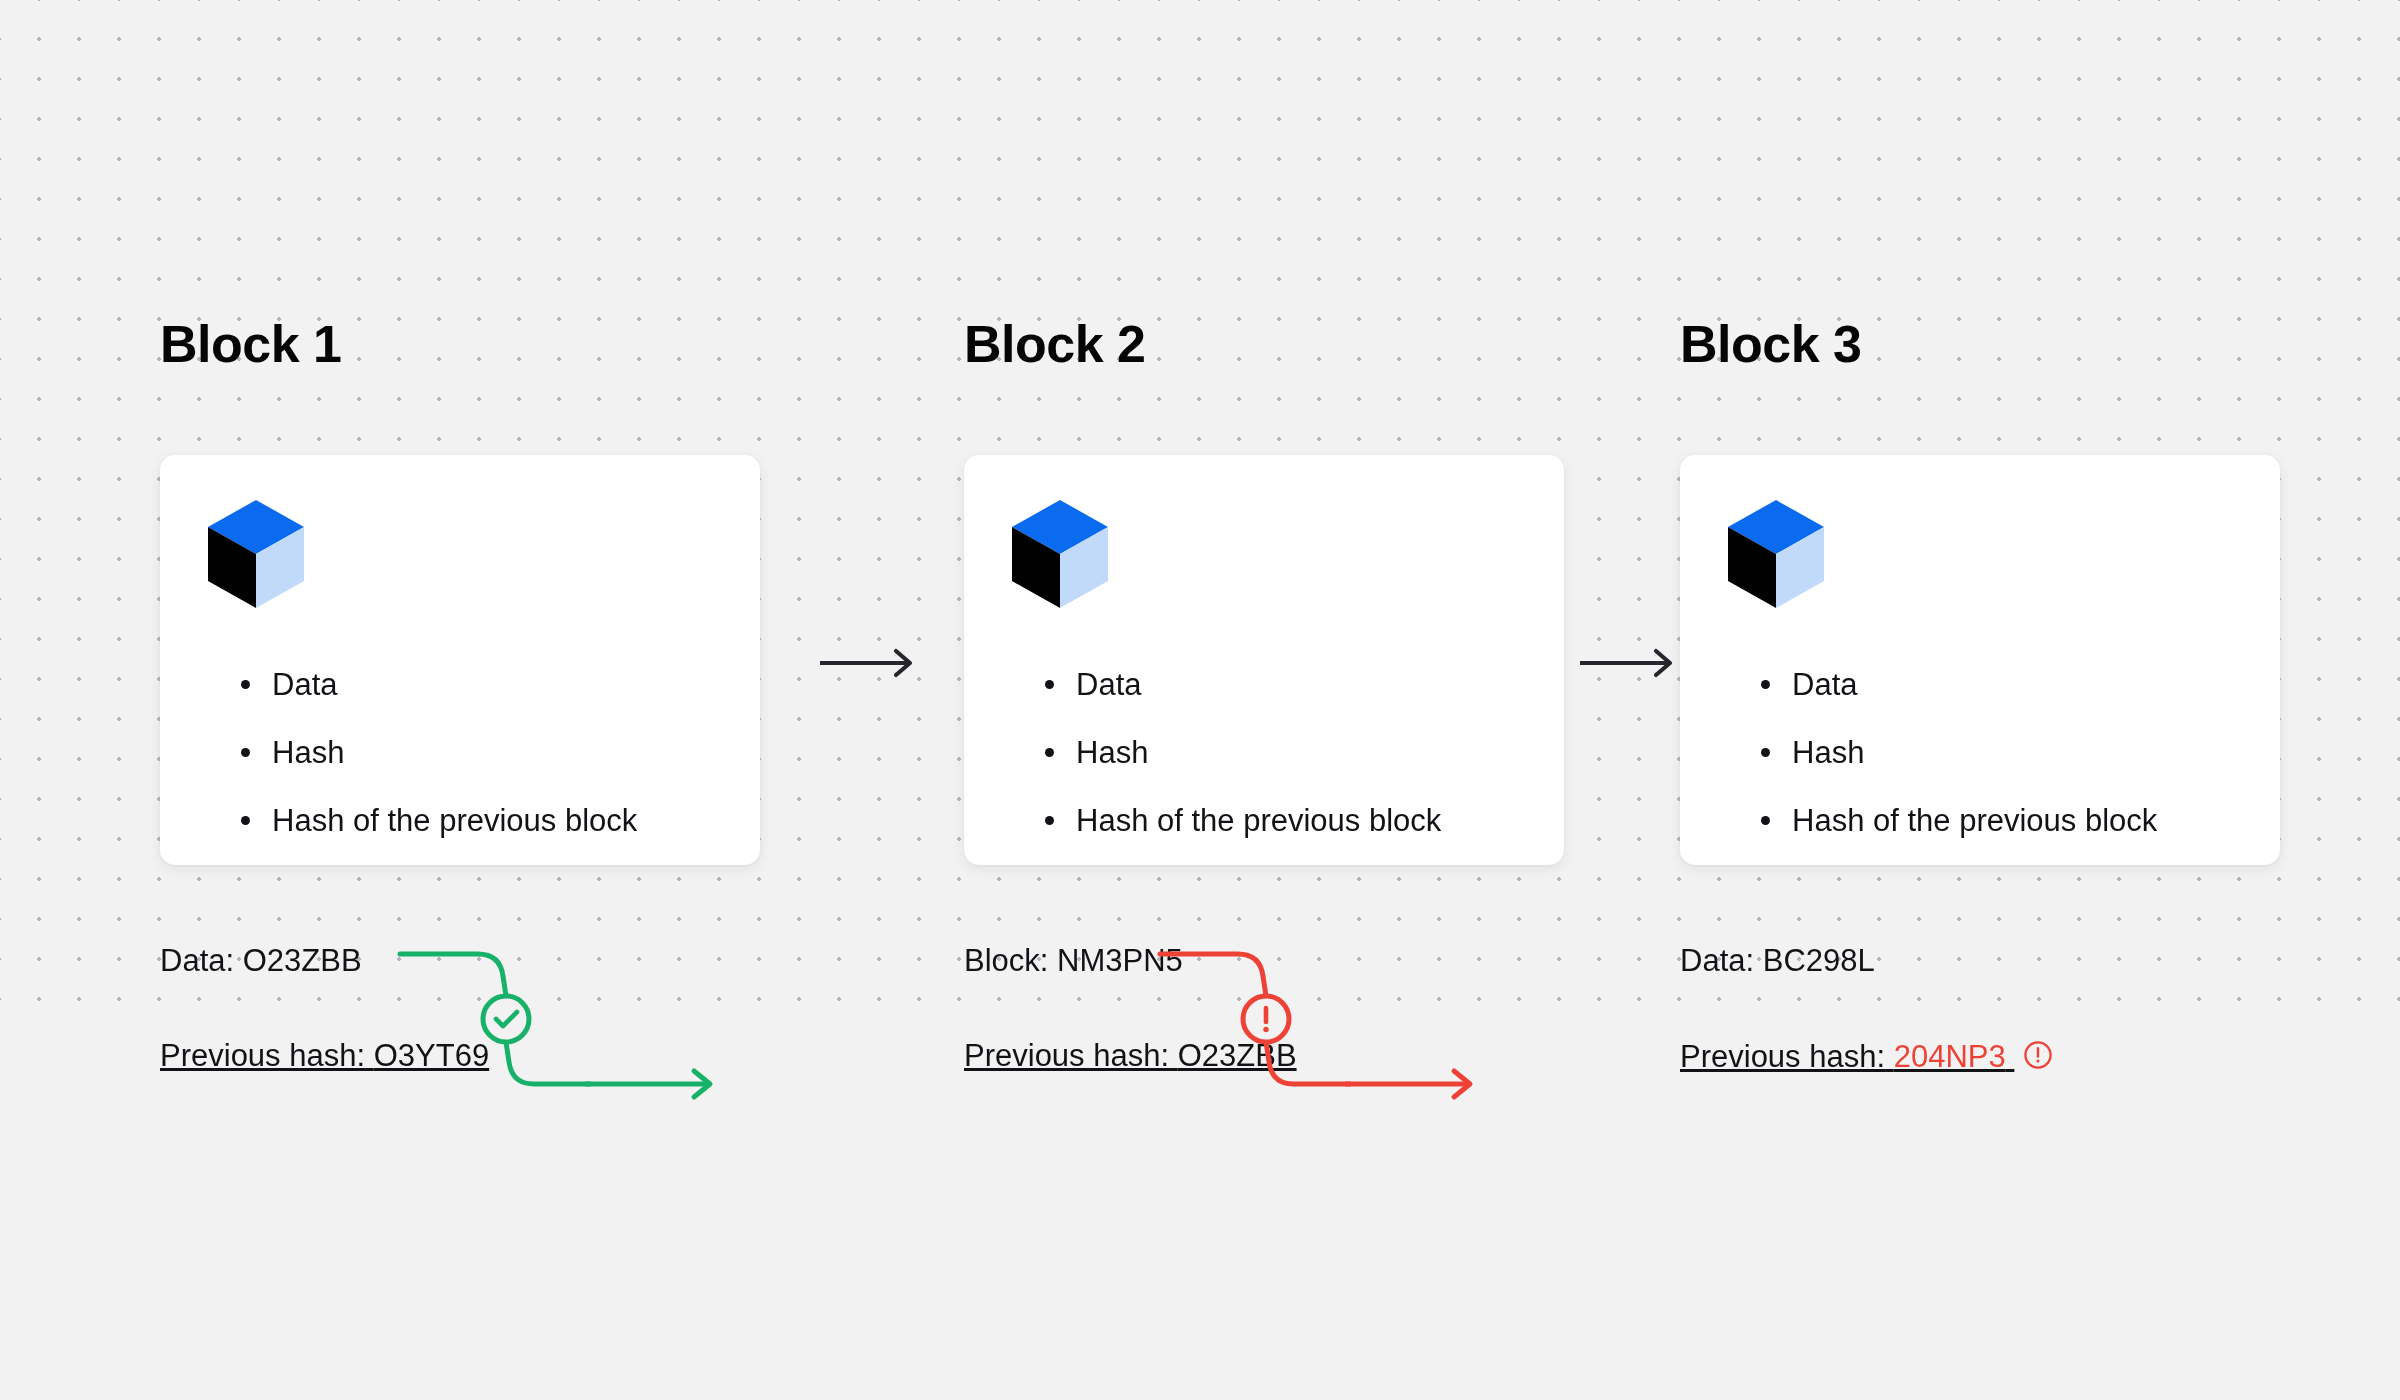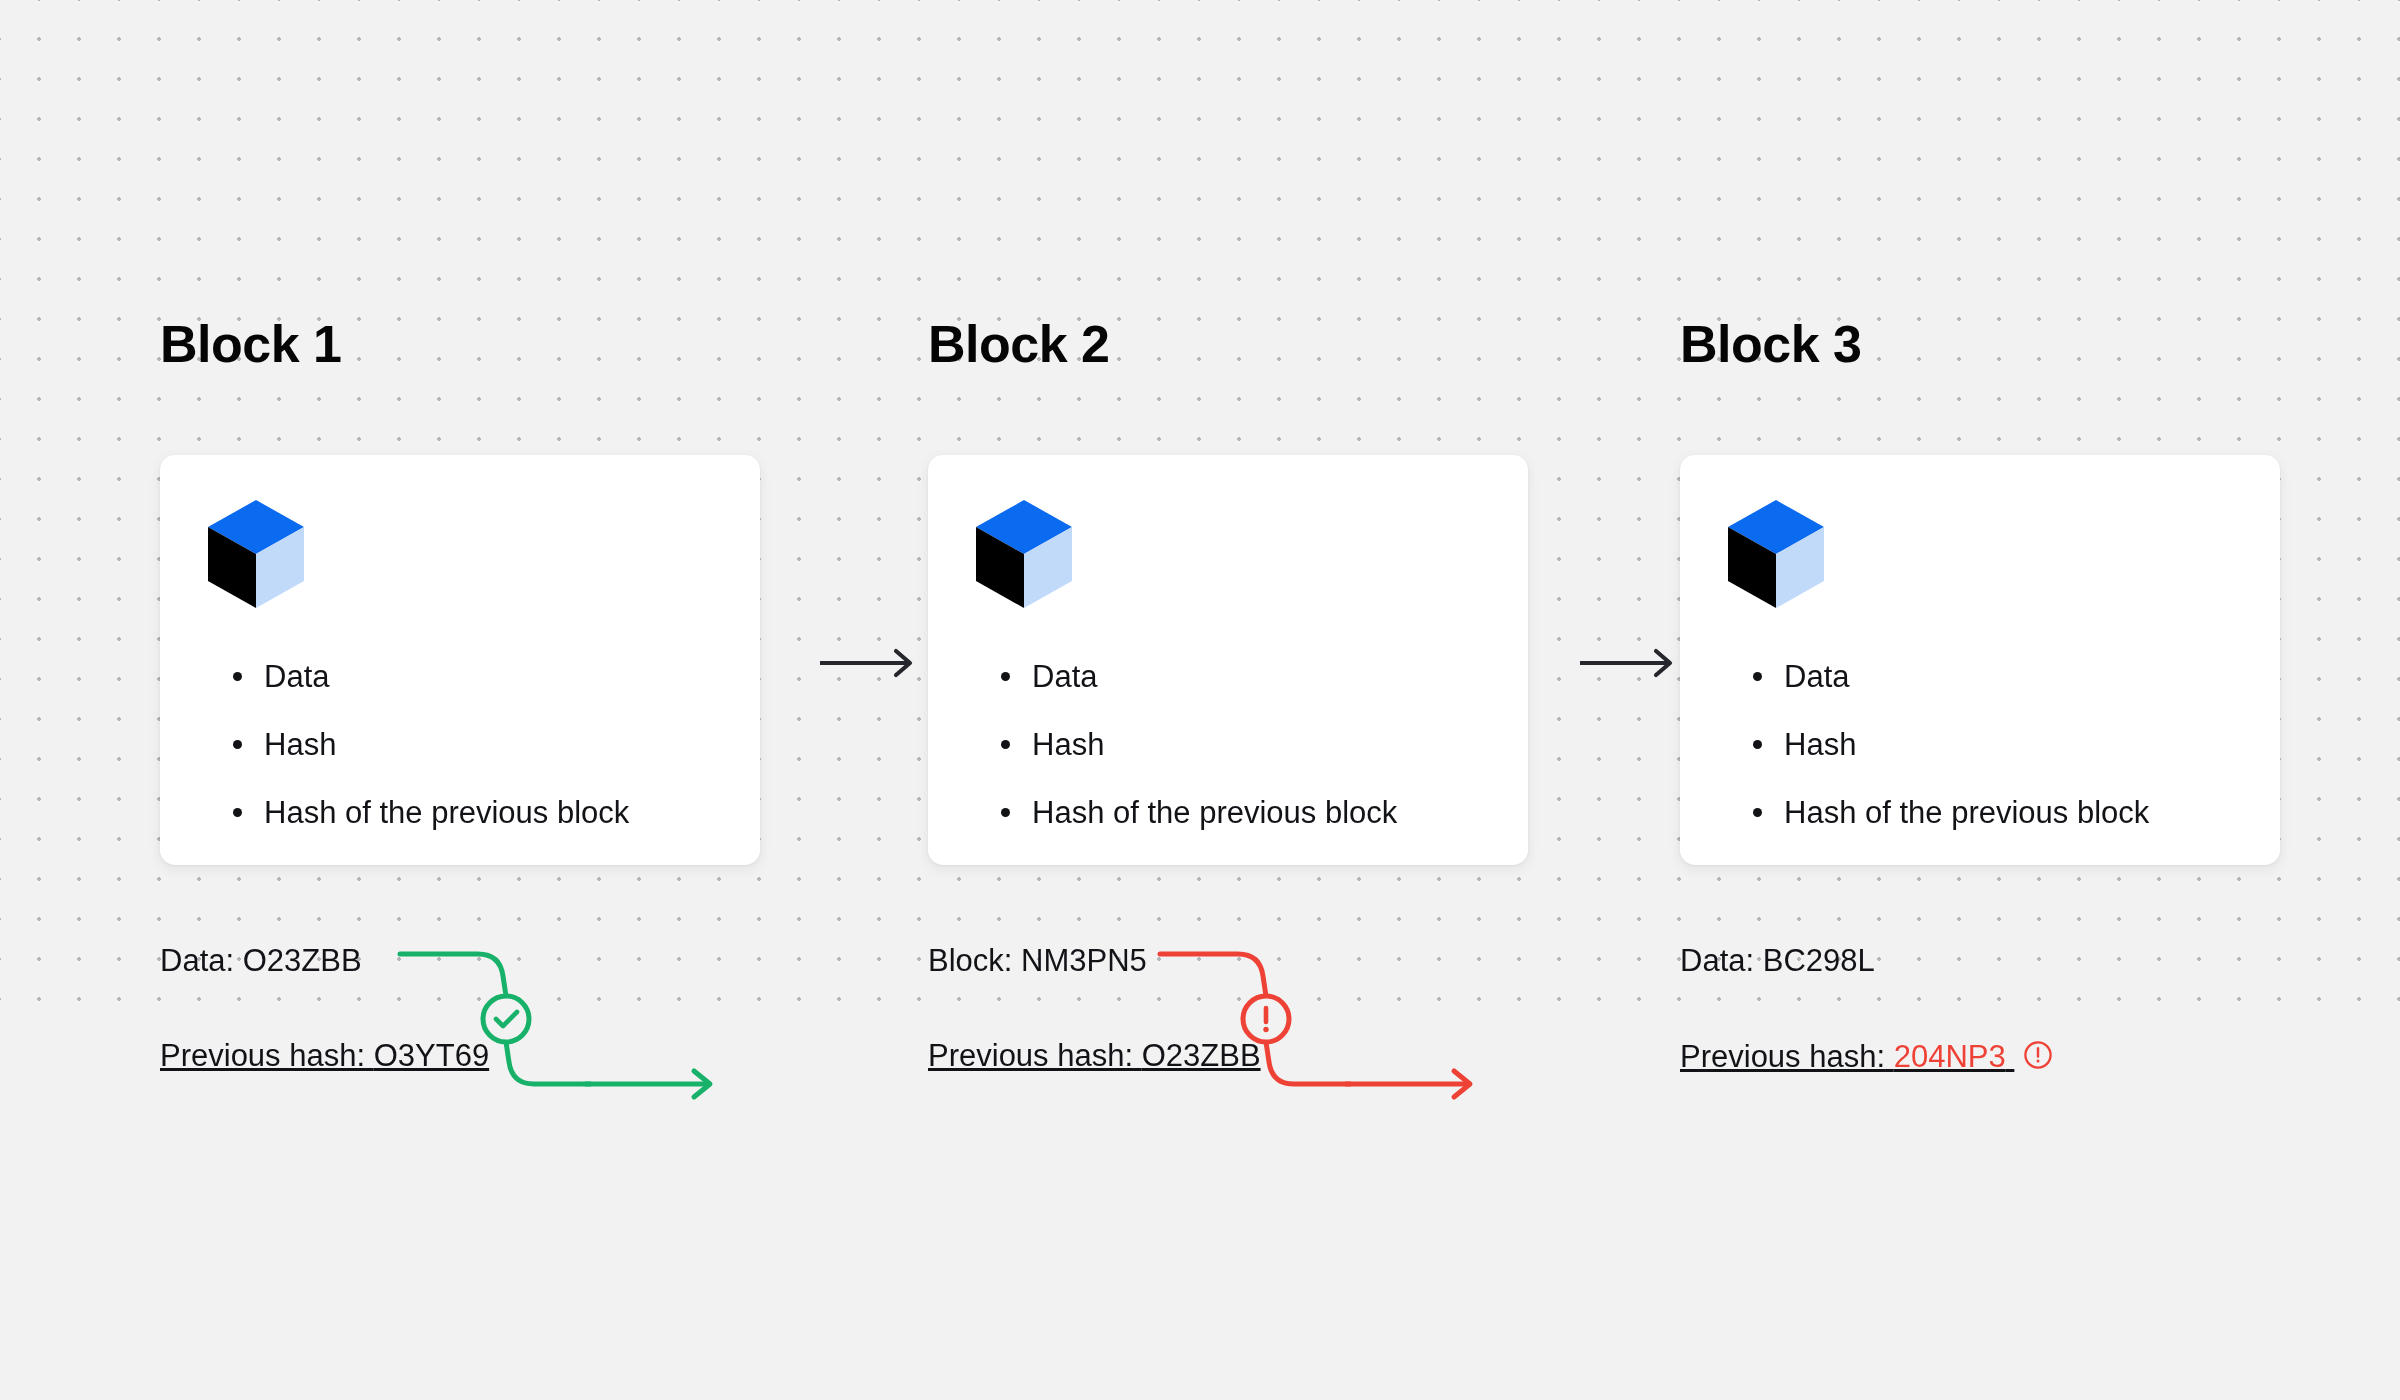--- a/index.html
+++ b/index.html
@@ -10,39 +10,39 @@
     overflow:hidden;
   }
   #canvas{
     position:relative;width:2400px;height:1025px;
     background-color:#f2f2f2;
     background-image:radial-gradient(circle, #b4b6bc 1.6px, rgba(0,0,0,0) 1.7px);
     background-size:40px 40px;
     background-position:19px 19px;
   }
   .col{position:absolute;top:0;width:620px;height:1400px;}
-  .col-1{left:160px;} .col-2{left:928px;} .col-3{left:1680px;}
+  .col-1{left:160px;} .col-2{left:964px;} .col-3{left:1680px;}
 
   .block-title{
     position:absolute;top:318px;left:0;
     font-size:52px;font-weight:700;color:#050505;
     letter-spacing:-0.5px;line-height:1;
     white-space:nowrap;
   }
   .card{
     position:absolute;top:455px;left:0;
     width:600px;height:410px;
     background:#ffffff;border-radius:15px;
     box-shadow:0 4px 14px rgba(24,26,32,.07), 0 1px 3px rgba(24,26,32,.05);
     box-sizing:border-box;
   }
   .cube{position:absolute;top:45px;left:48px;}
   .bullets{
     position:absolute;top:198px;left:56px;
-    margin:8px;padding:0;list-style:none;
+    margin:16px;padding:0;list-style:none;
   }
   .bullets li{
     position:relative;
     padding-left:40px;
     font-size:31px;color:#111317;
     line-height:1;
     margin-bottom:37px;
     white-space:nowrap;
   }
   .bullets li:last-child{margin-bottom:0;}

